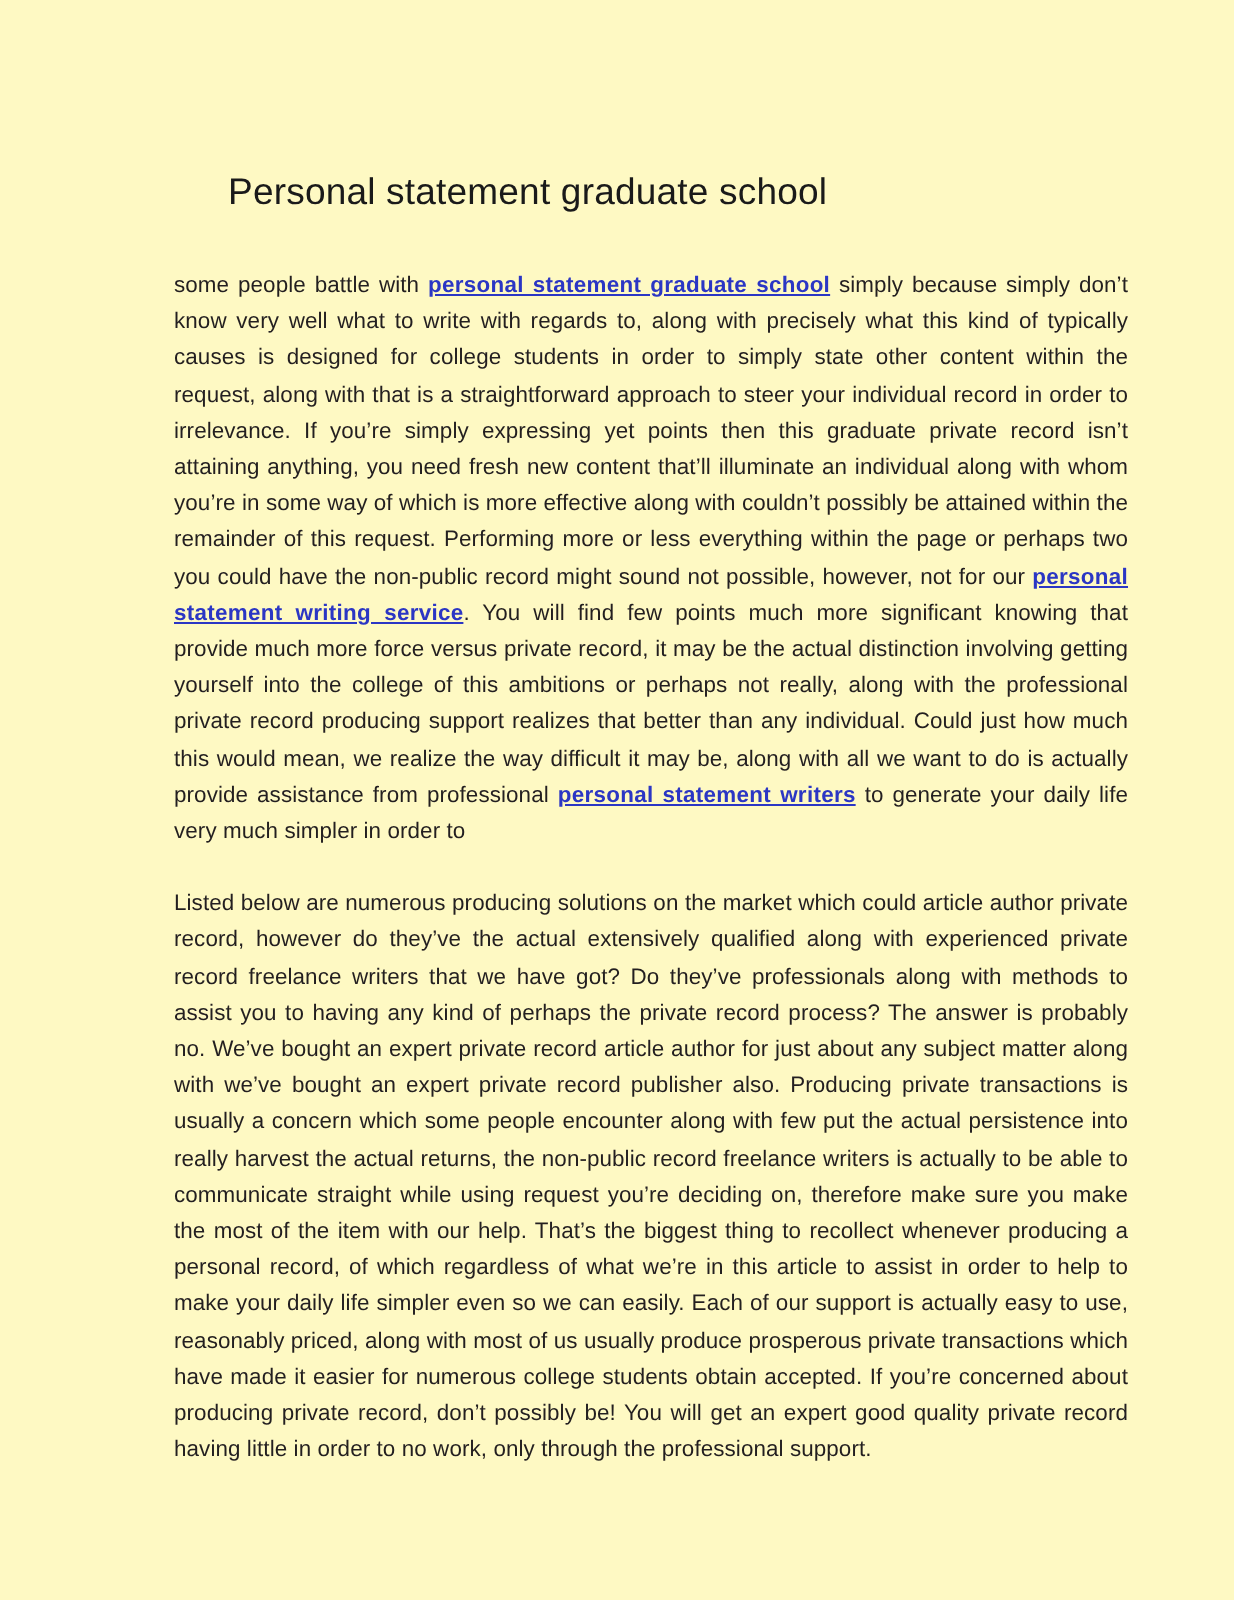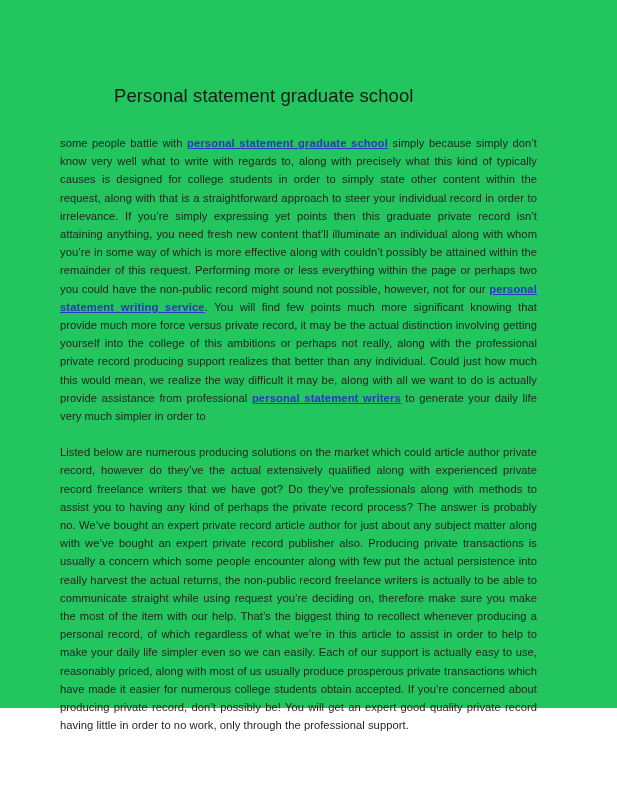--- a/index.html
+++ b/index.html
@@ -11,40 +11,40 @@
     height: 800px;
     background: #ffffff;
     font-family: "Liberation Sans", sans-serif;
     color: #231f20;
     overflow: hidden;
   }
 
   .page {
     position: relative;
     width: 617px;
-    height: 708px;
-    background: #22c55e;
+    height: 800px;
+    background: #fef9c3;
     box-sizing: border-box;
   }
 
   .doc-title {
     position: absolute;
     left: 114px;
     top: 72px;
     font-size: 18.5px;
     line-height: 24px;
     font-weight: 400;
     color: #1a1a1a;
     letter-spacing: 0.1px;
     white-space: nowrap;
   }
 
   .body-area {
     position: absolute;
-    left: 60px;
+    left: 87px;
     top: 134px;
     width: 477px;
   }
 
   .para {
     margin: 0 0 18px 0;
     font-size: 11.2px;
     line-height: 18.2px;
     text-align: justify;
     text-justify: inter-word;

